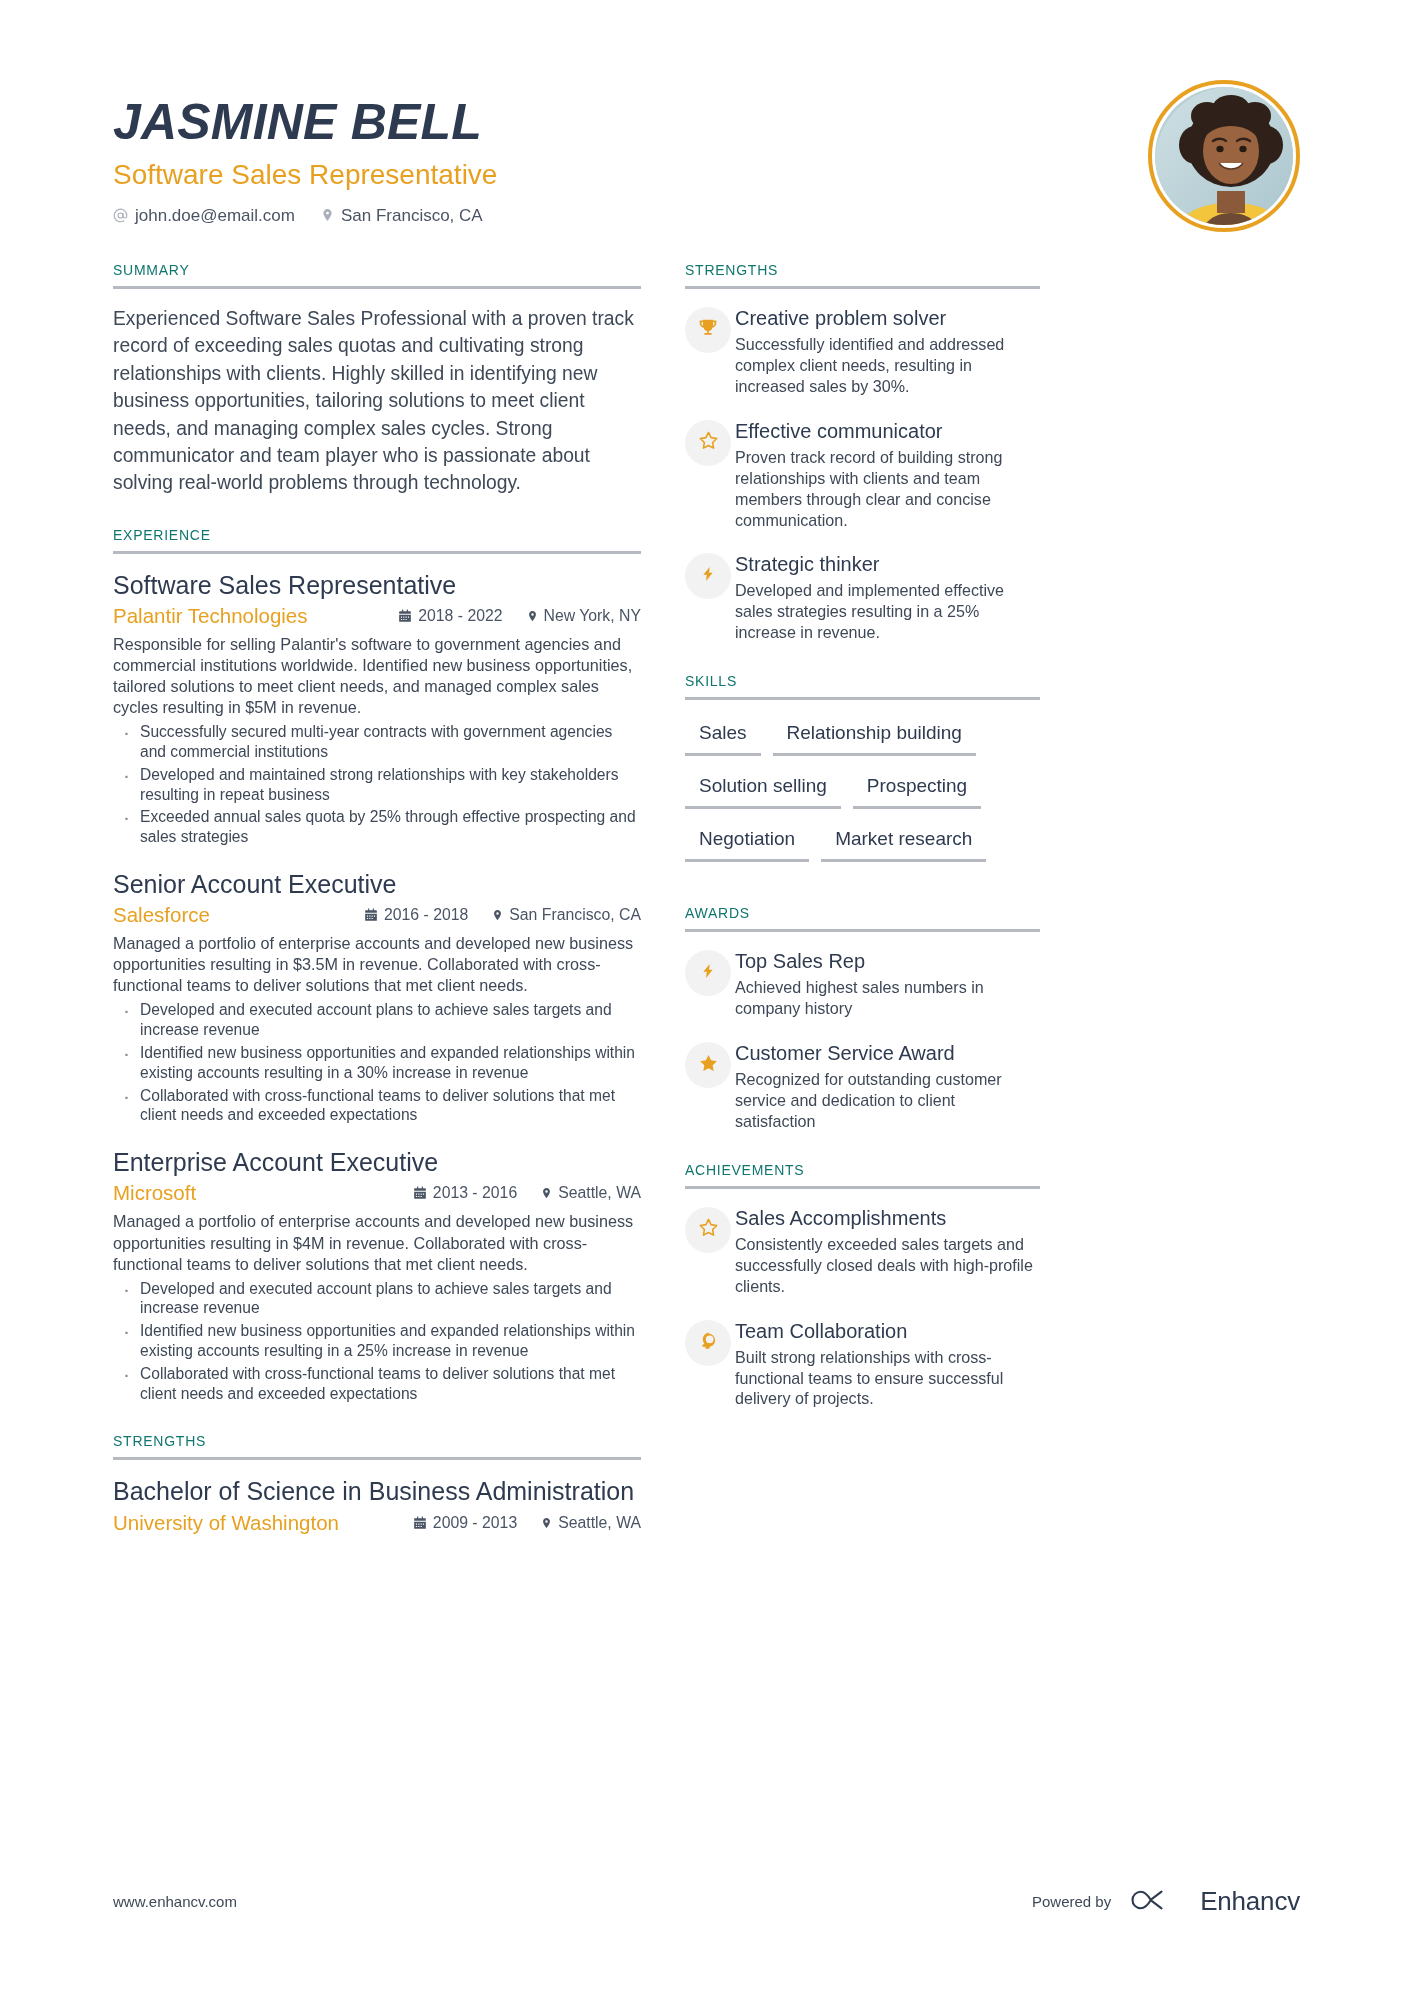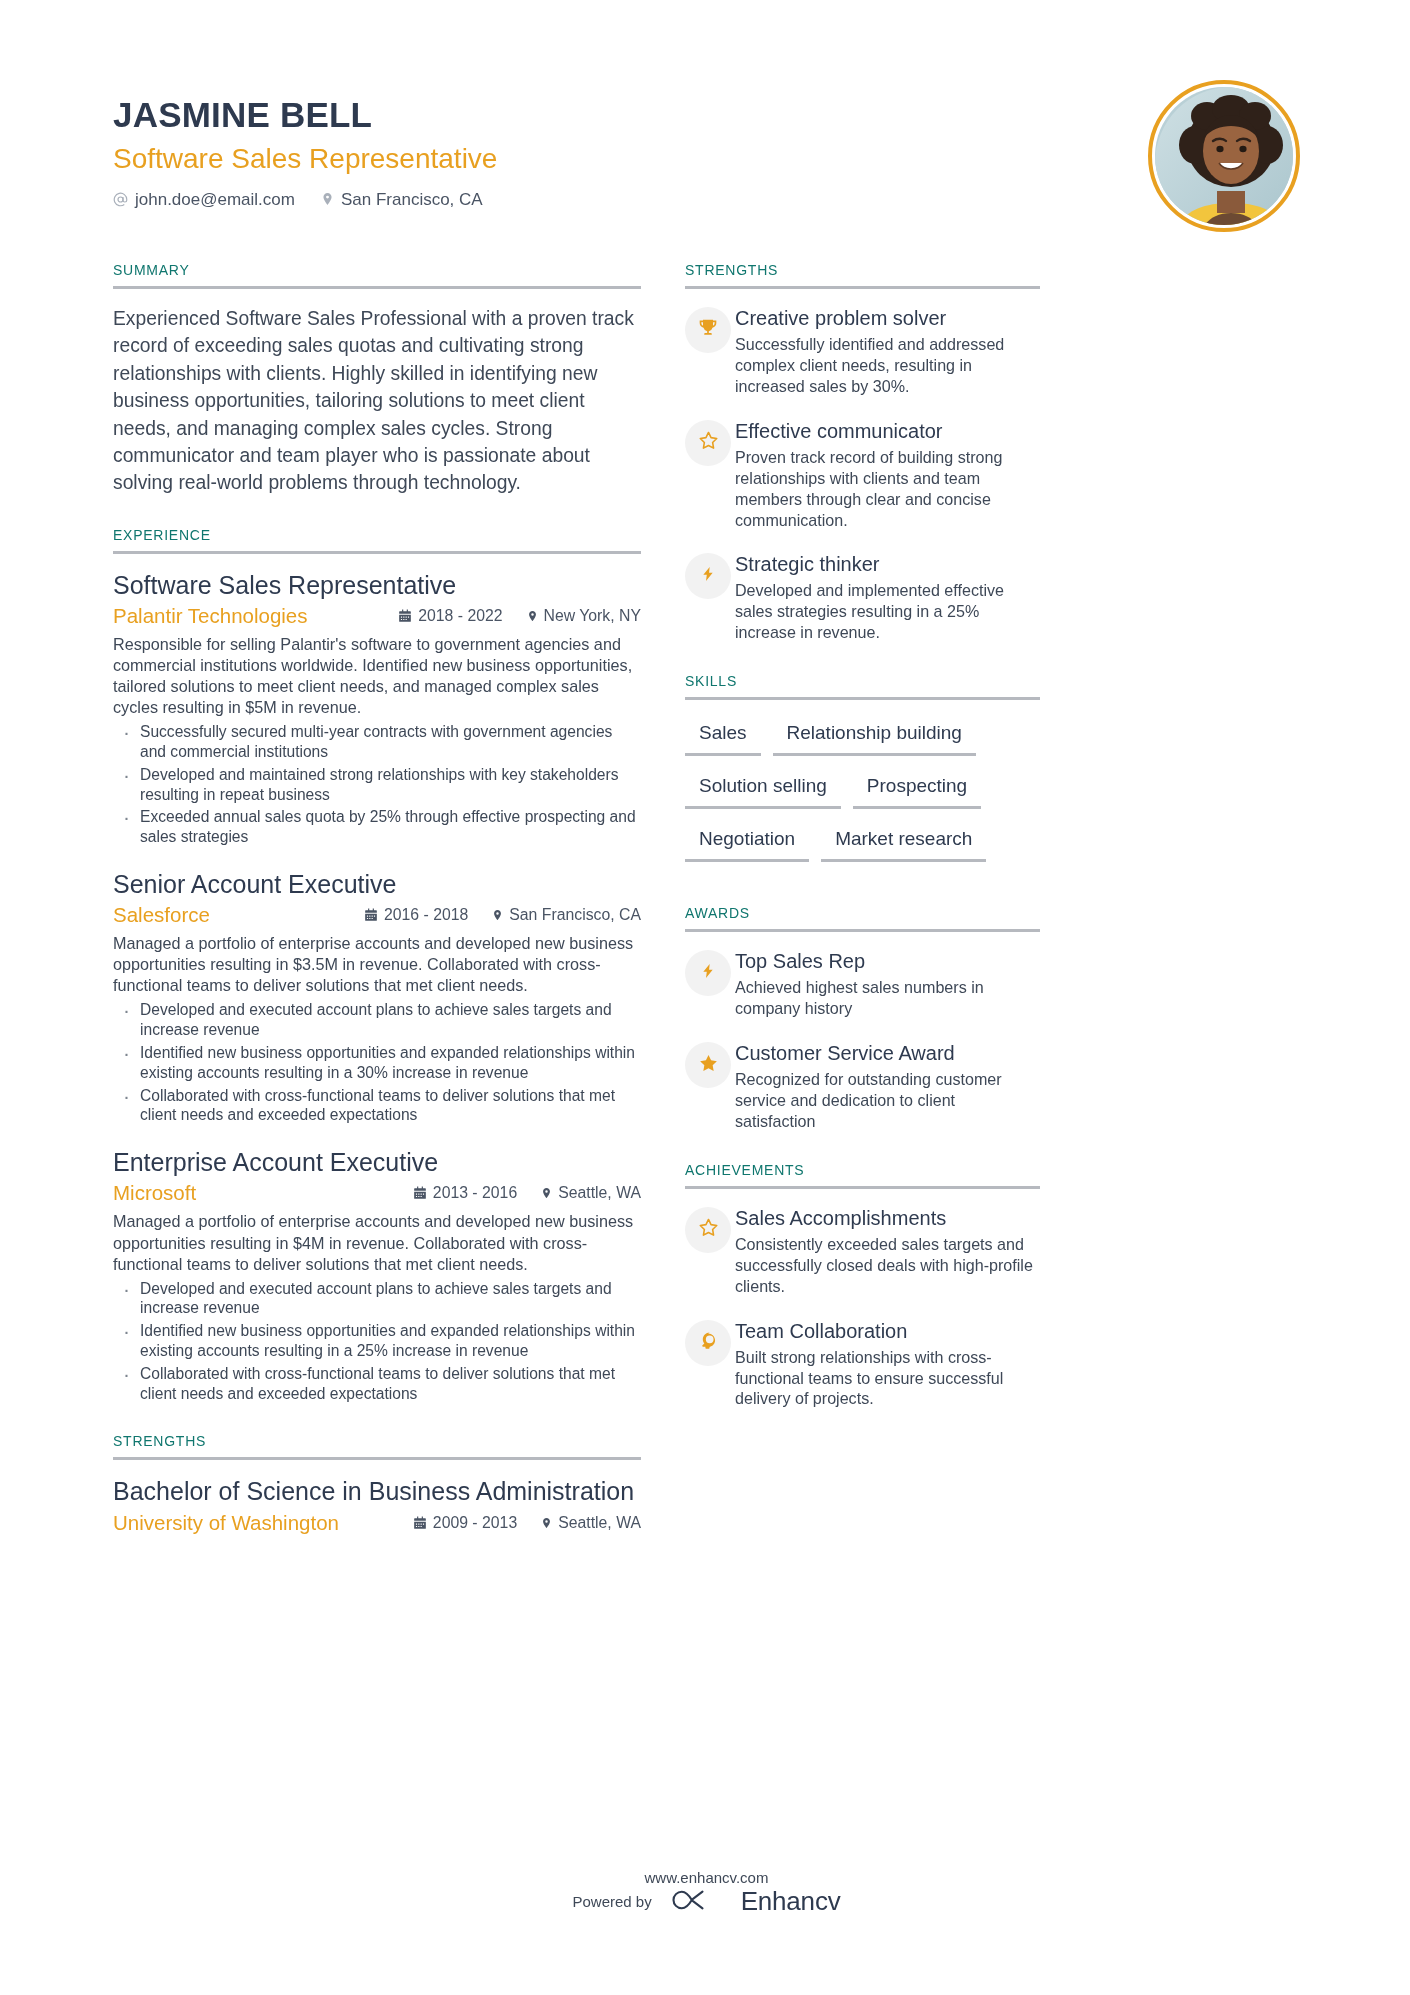--- a/index.html
+++ b/index.html
@@ -24,26 +24,27 @@
   
   .header {
     display: flex;
     align-items: flex-start;
     justify-content: space-between;
     padding: 78px 110px 0 113px;
   }
   .header-left { padding-top: 18px; }
 
   .name {
-    font-size: 35px;
+    font-size: 50px;
     font-weight: 700;
     letter-spacing: 0.2px;
     color: #2e3a4f;
     line-height: 1.06;
     white-space: nowrap;
+    font-style: italic;
   }
   .job-title {
     font-size: 28px;
     font-weight: 400;
     color: #e8a020;
     margin-top: 9px;
     line-height: 1.2;
   }
   .contact-row {
     display: flex;
@@ -236,21 +237,20 @@
 
   
   .footer {
     position: absolute;
     left: 113px;
     right: 110px;
     bottom: 78px;
     display: flex;
     align-items: center;
     justify-content: space-between;
-    flex-direction: column;
   }
   .footer-url {
     font-size: 15px;
     color: #3e4857;
   }
   .footer-right {
     display: flex;
     align-items: center;
     gap: 17px;
   }

